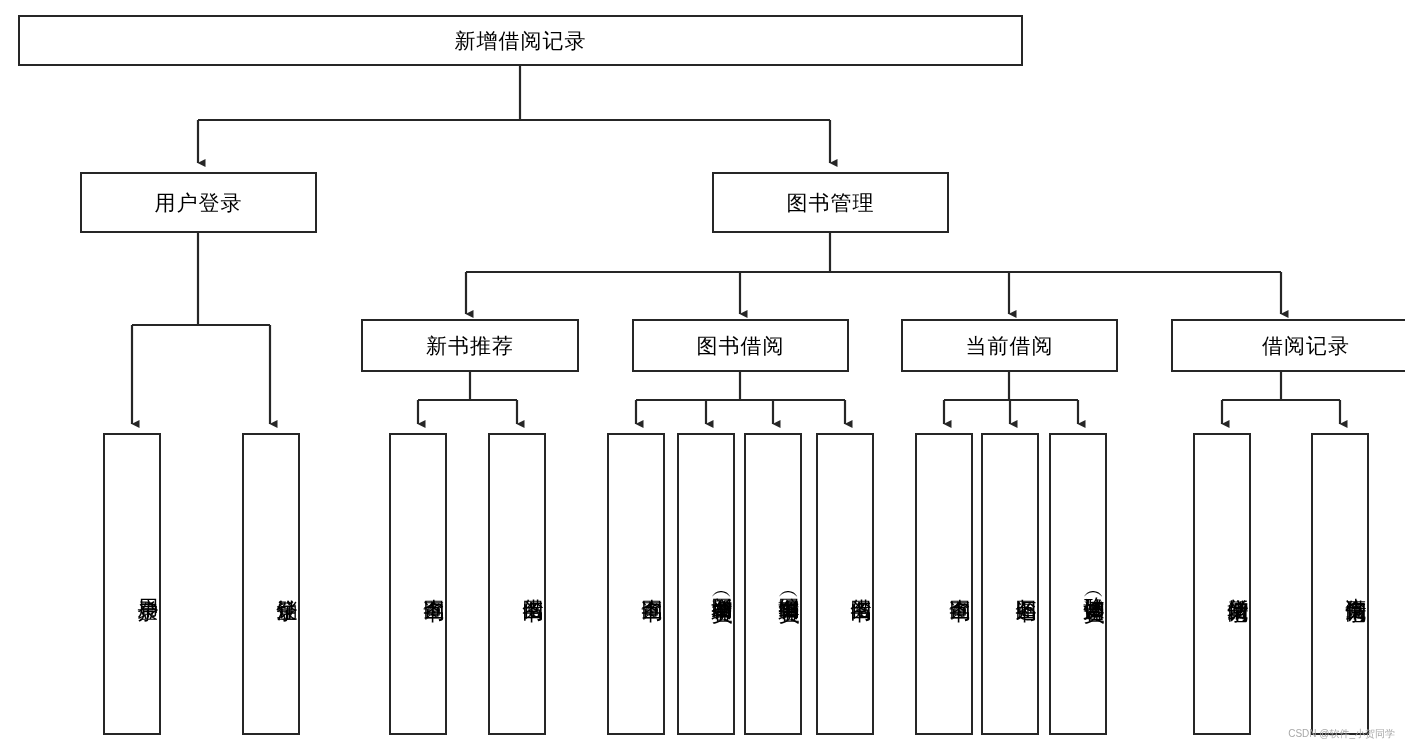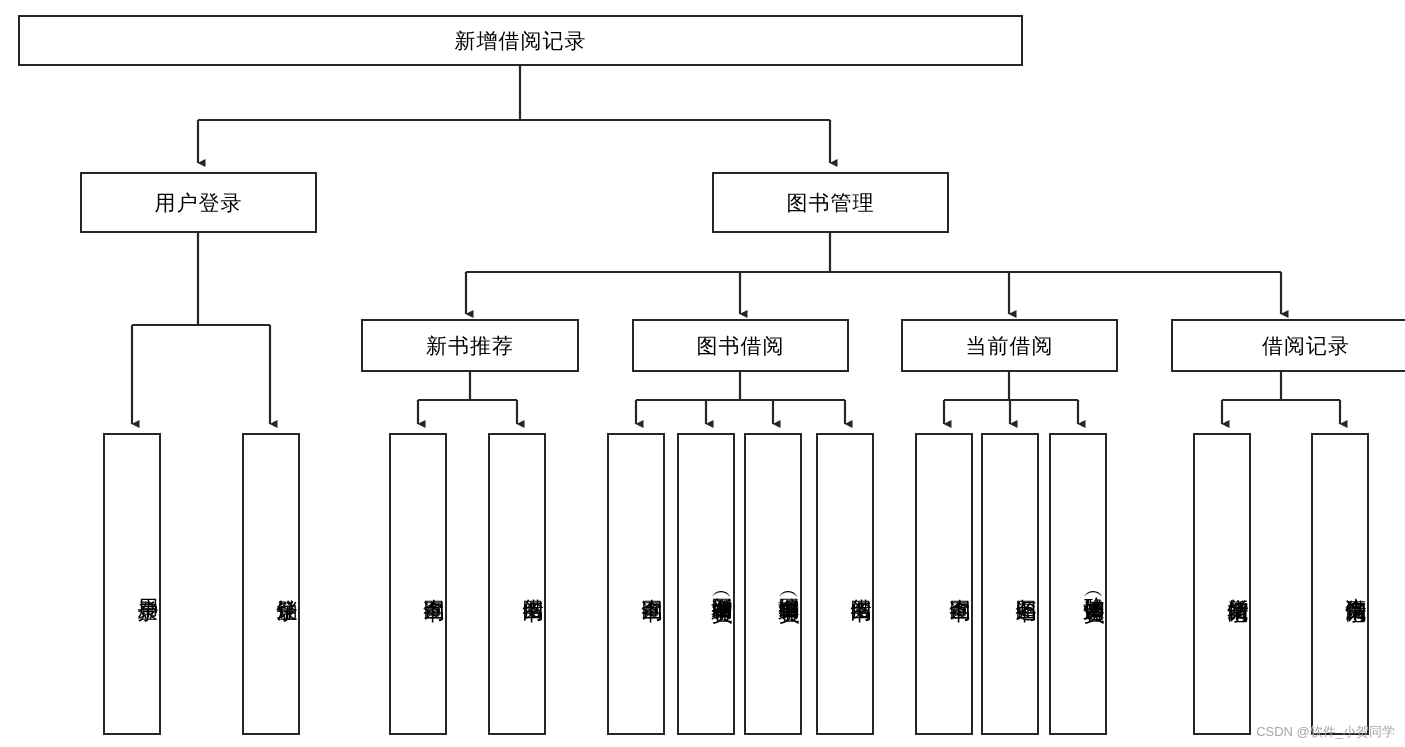--- a/index.html
+++ b/index.html
@@ -46,21 +46,21 @@
     line-height: 1.08;
     letter-spacing: 1px;
     padding: 10px 0;
     align-items: flex-start;
     justify-content: center;
   }
   .watermark {
     position: absolute;
     right: 10px;
     bottom: 6px;
-    font-size: 13px;
+    font-size: 10px;
     color: #a8a8a8;
     white-space: nowrap;
   }
 </style>
 </head>
 <body>
 
 <div id="stage">
 
   <svg id="edges" viewBox="0 0 1405 747">

